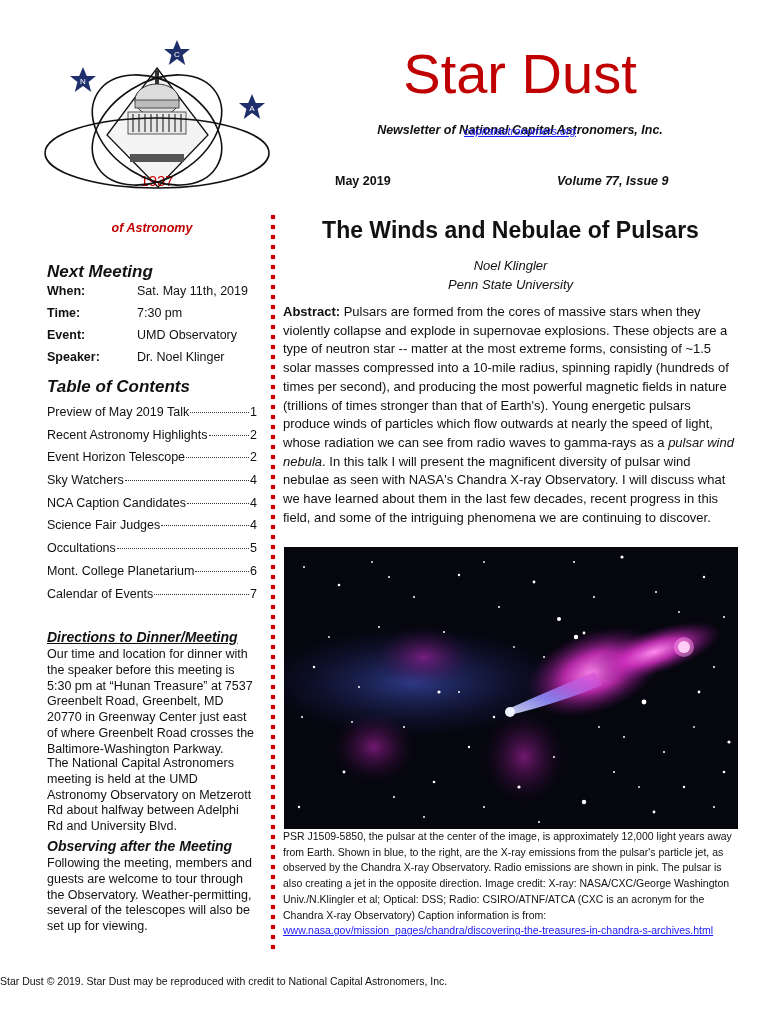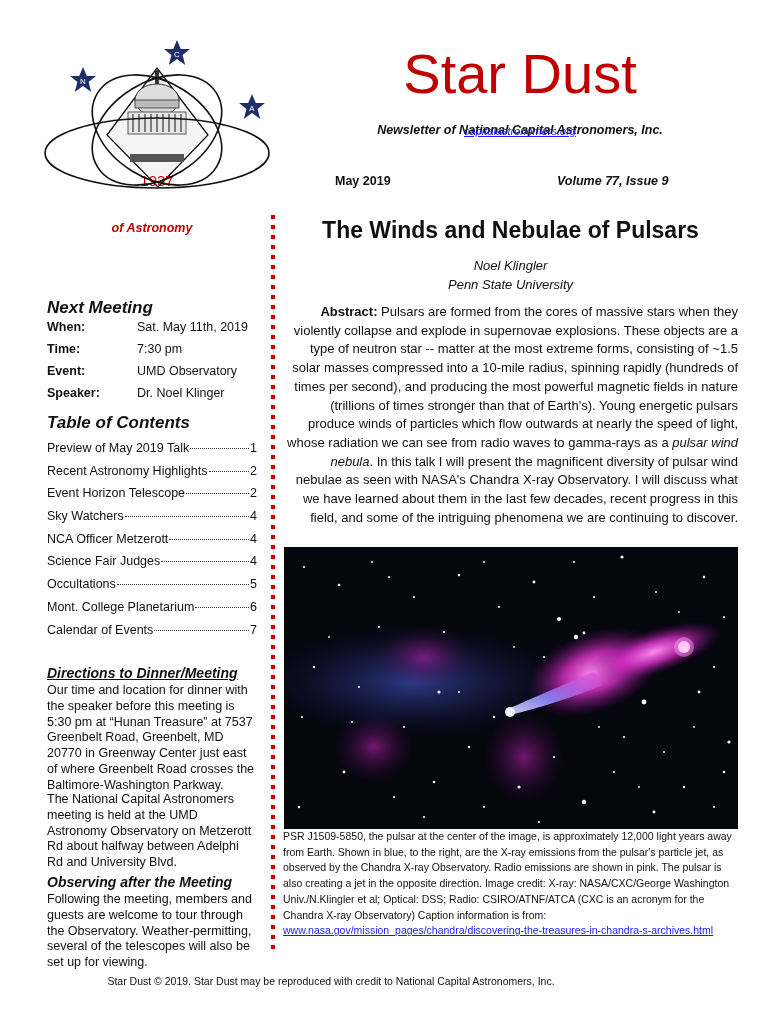--- a/index.html
+++ b/index.html
@@ -14,48 +14,48 @@
   .title { left: 300px; width: 440px; top: 42px; text-align: center; color: #c00000; font-size: 56px; line-height: 64px; }
   .subtitle { left: 300px; width: 440px; top: 123px; text-align: center; font-weight: bold; font-style: italic; font-size: 12.5px; }
   .site-link { left: 300px; width: 440px; top: 125px; text-align: center; font-size: 11px; font-style: italic; color: #1a1aff; text-decoration: underline; }
   .issue-date { left: 335px; top: 174px; font-weight: bold; font-size: 12.5px; }
   .issue-vol { left: 557px; top: 174px; font-weight: bold; font-style: italic; font-size: 12.5px; }
   
   .divider { left: 270px; top: 212px; width: 6px; height: 740px;
     background-image: radial-gradient(circle, #cc0000 2.2px, transparent 2.6px);
     background-size: 6px 10px; background-repeat: repeat-y; }
   
-  .left { left: 47px; width: 210px; margin-top: 36px; }
+  .left { left: 47px; width: 210px; }
   .celebrate { left: 47px; width: 210px; top: 220px; text-align: center; color: #c00000; font-weight: bold; font-style: italic; font-size: 12.5px; line-height: 16px; }
   .h-section { font-weight: bold; font-style: italic; font-size: 17px; }
   .nm-title { top: 262px; }
   .meet-row { display: flex; font-size: 12.5px; height: 22px; line-height: 22px; }
   .meet-row .k { width: 90px; font-weight: bold; }
   .meet-table { top: 280px; }
   .toc-title { top: 377px; }
   .toc { top: 401px; }
   .toc-row { display: flex; align-items: baseline; font-size: 12.5px; height: 22.7px; line-height: 22.7px; }
   .toc-row .dots { flex: 1; border-bottom: 1px dotted #333; margin: 0 1px; transform: translateY(-3px); height: 0; }
   .dir-title { top: 629px; font-size: 14px; text-decoration: underline; }
   .para { font-size: 12.5px; line-height: 15.8px; }
   .dir-p1 { top: 647px; }
   .dir-p2 { top: 756px; }
   .obs-title { top: 838px; font-size: 14px; }
   .obs-p { top: 856px; }
   
-  .art { left: 283px; width: 455px; text-align: right; }
+  .art { left: 283px; width: 455px; }
   .art-title { top: 215px; text-align: center; font-weight: bold; font-size: 23px; line-height: 30px; }
   .art-author { top: 256px; text-align: center; font-style: italic; font-size: 13px; line-height: 19px; }
   .abstract { top: 303px; font-size: 13px; line-height: 18.7px; }
   .abstract b { font-weight: bold; }
   .photo { left: 284px; top: 547px; width: 454px; height: 282px; overflow: hidden;
     background: #05050d; }
   .caption { left: 283px; top: 829px; width: 455px; font-size: 10.5px; line-height: 15.7px; }
   .caption a, .caption .link { color: #1a1aff; text-decoration: underline; }
-  .footer { left: 0; width: 662px; top: 975px; text-align: center; font-size: 10.5px; }
+  .footer { left: 0; width: 662px; top: 975px; font-size: 10.5px; }
 </style>
 </head>
 <body>
 
 <svg id="logo" class="abs" viewBox="0 0 235 170">
 
   <g>
     <polygon points="117,38 168,105 118,157 67,105" fill="#f4f4f4" stroke="#111" stroke-width="1.3"></polygon>
     <rect x="115" y="40" width="4" height="14" fill="#333"></rect>
     <ellipse cx="117" cy="70" rx="22" ry="16" fill="#ddd" stroke="#333" stroke-width="1"></ellipse>
@@ -140,21 +140,21 @@
       <span>Event Horizon Telescope</span>
       <span class="dots"></span>
       <span>2</span>
     </div>
   <div class="toc-row">
       <span>Sky Watchers</span>
       <span class="dots"></span>
       <span>4</span>
     </div>
   <div class="toc-row">
-      <span>NCA Officer Metzerott</span>
+      <span>NCA Caption Candidates</span>
       <span class="dots"></span>
       <span>4</span>
     </div>
   <div class="toc-row">
       <span>Science Fair Judges</span>
       <span class="dots"></span>
       <span>4</span>
     </div>
   <div class="toc-row">
       <span>Occultations</span>

